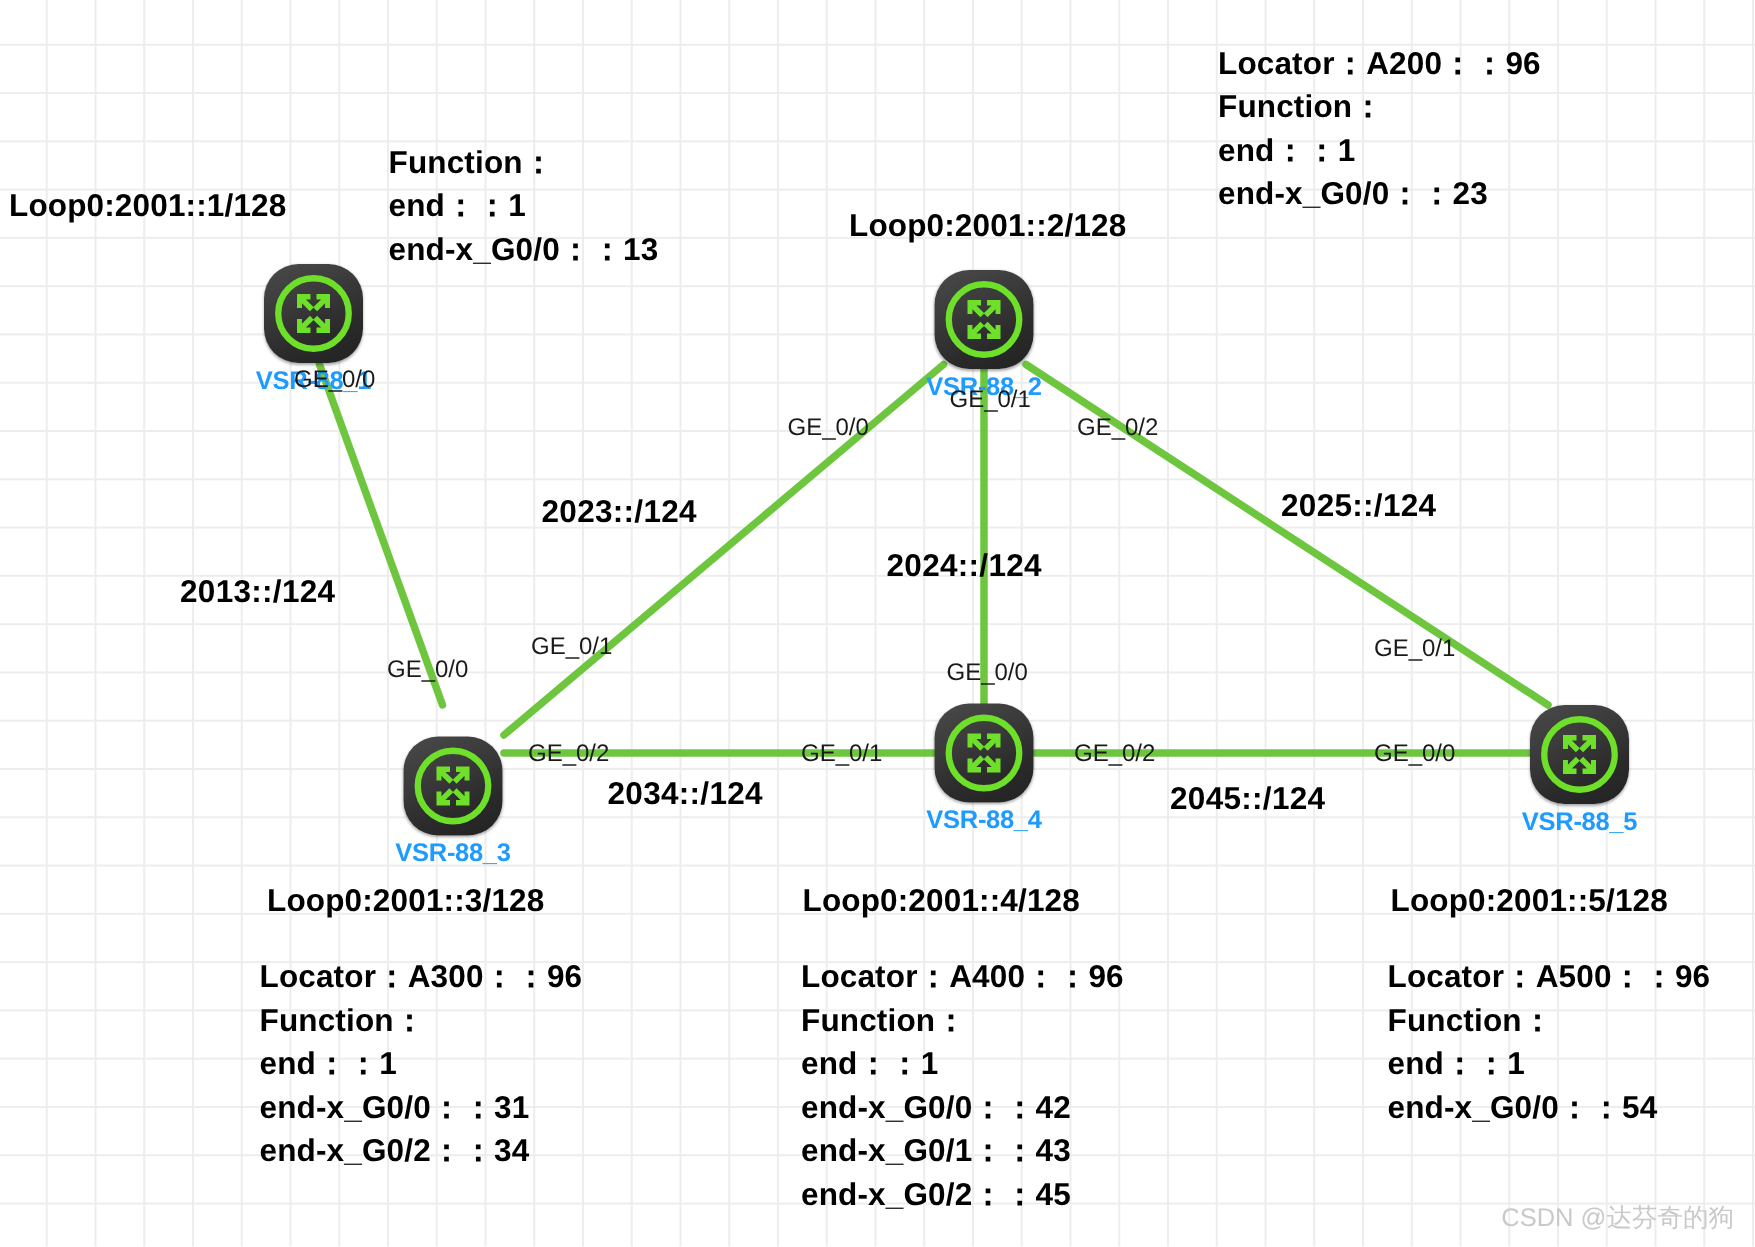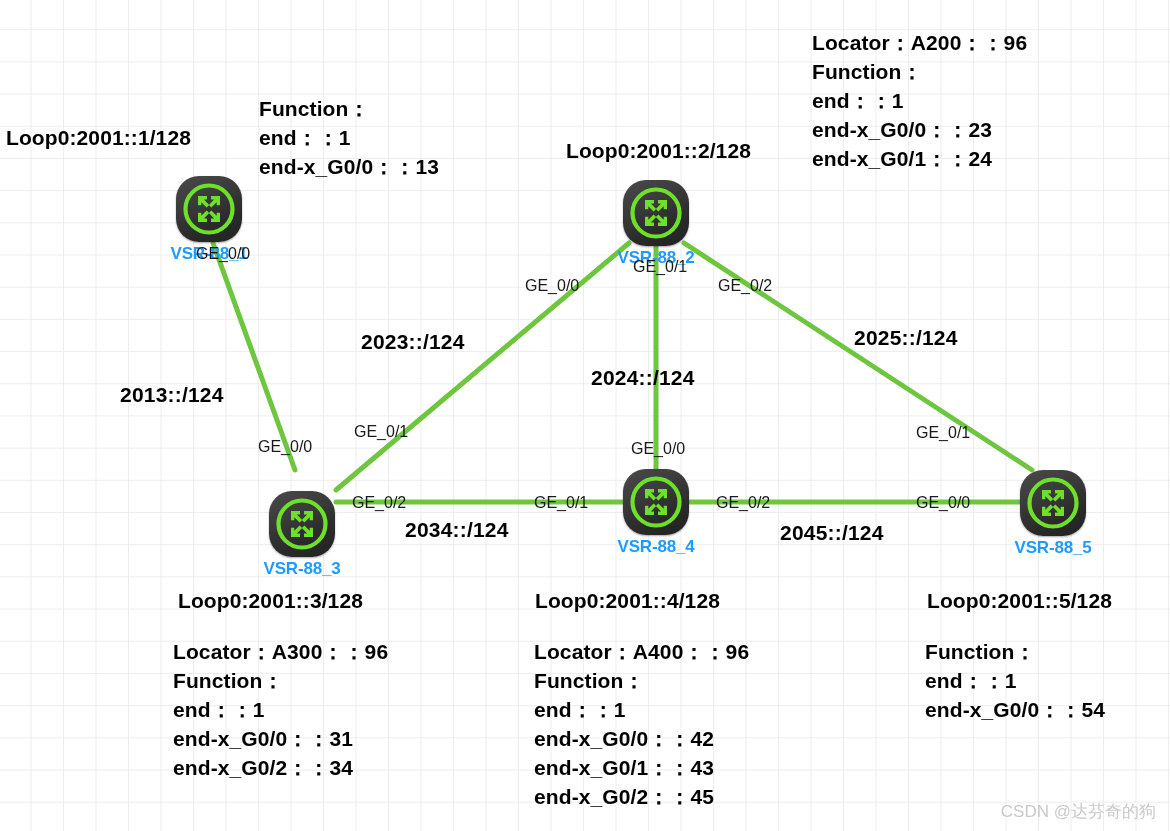--- a/index.html
+++ b/index.html
@@ -185,38 +185,38 @@
       <div class="ann" style="left: 259px; top: 94px;">
         <div>Function：</div>
         <div>end：：1</div>
         <div>end-x_G0/0：：13</div>
       </div>
       <div class="ann" style="left: 812px; top: 4px; margin-top: 24px;">
         <div>Locator：A200：：96</div>
         <div>Function：</div>
         <div>end：：1</div>
         <div>end-x_G0/0：：23</div>
-        <div>end-x_G0/1：：24</div>
       </div>
       <div class="ann" style="left: 173px; top: 637px;">
         <div>Locator：A300：：96</div>
         <div>Function：</div>
         <div>end：：1</div>
         <div>end-x_G0/0：：31</div>
         <div>end-x_G0/2：：34</div>
       </div>
       <div class="ann" style="left: 534px; top: 637px;">
         <div>Locator：A400：：96</div>
         <div>Function：</div>
         <div>end：：1</div>
         <div>end-x_G0/0：：42</div>
         <div>end-x_G0/1：：43</div>
         <div>end-x_G0/2：：45</div>
       </div>
       <div class="ann" style="left: 925px; top: 637px;">
+        <div>Locator：A500：：96</div>
         <div>Function：</div>
         <div>end：：1</div>
         <div>end-x_G0/0：：54</div>
       </div>
     </div>
 
   <div class="watermark">CSDN @达芬奇的狗</div>
 </div>
 
 </body></html>

